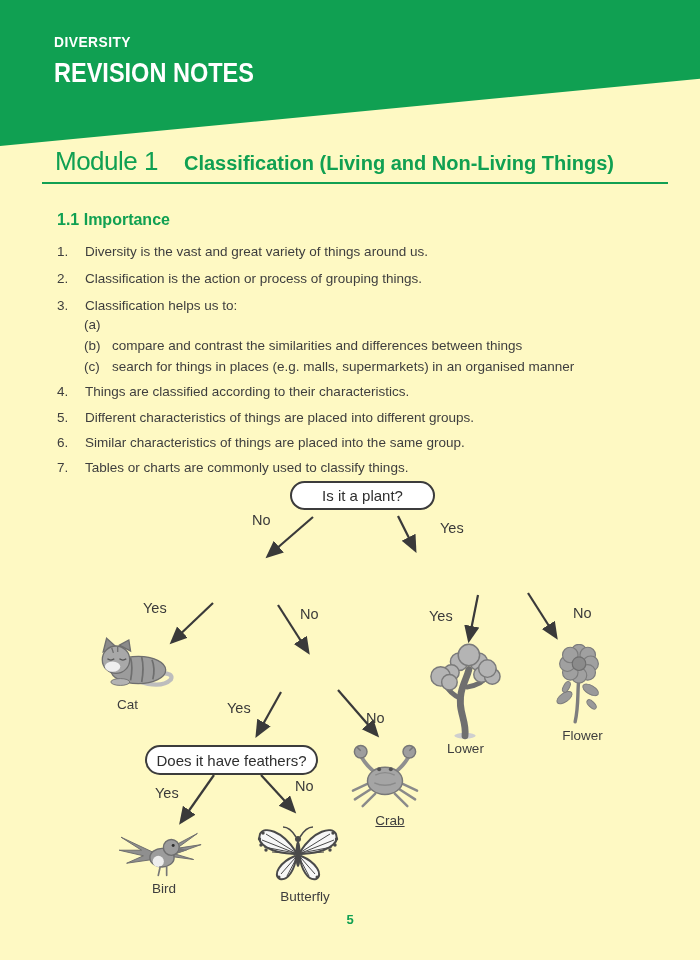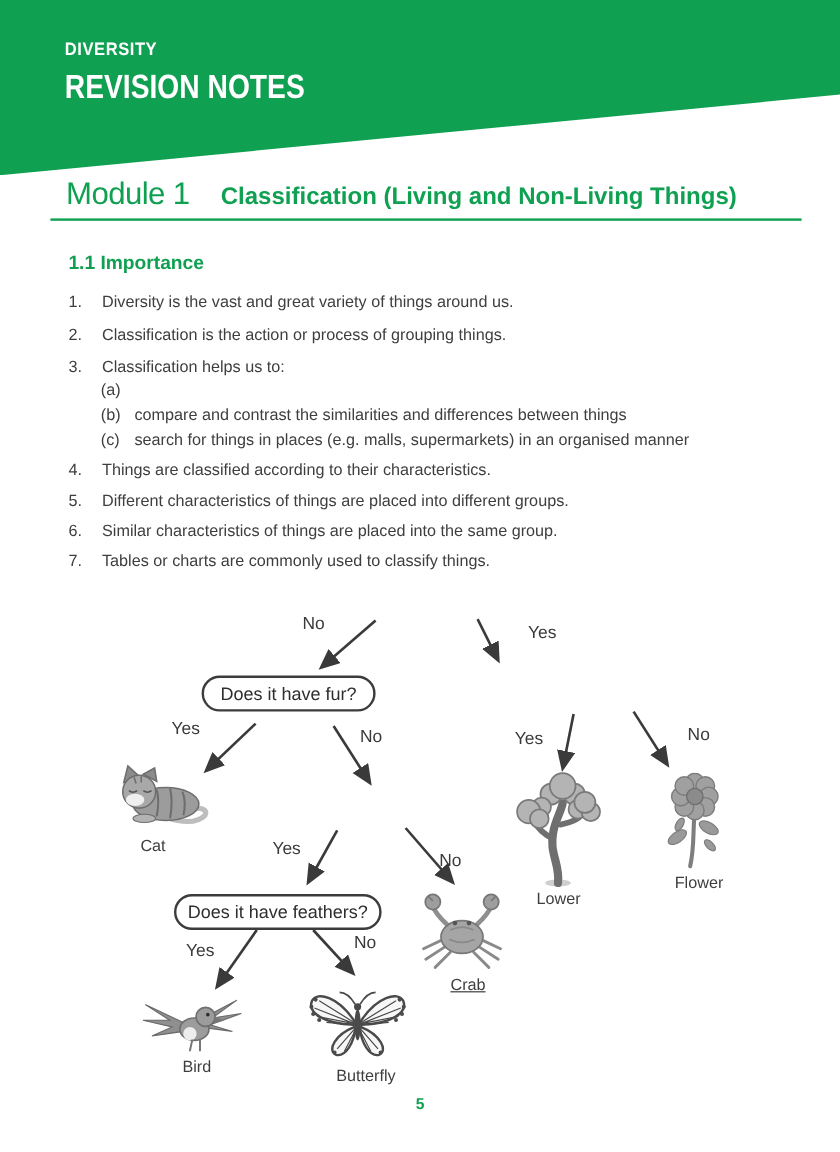--- a/index.html
+++ b/index.html
@@ -1,20 +1,20 @@
 <!DOCTYPE html>
 <html><head>
 <meta charset="utf-8">
 <style>
   * { margin:0; padding:0; box-sizing:border-box; }
   html,body { background:#e8e8e8; }
   body { font-family:"Liberation Sans", sans-serif; }
   .page {
     position:relative; width:700px; height:960px; margin:0 auto;
-    background:#ffffff; overflow:hidden;
+    background:#fef9c3; overflow:hidden;
   }
   
   .banner {
     position:absolute; left:0; top:0; width:700px; height:146px;
     background:#10a052;
     clip-path:polygon(0 0, 100% 0, 100% 54%, 0 100%);
   }
   .eyebrow {
     position:absolute; left:54px; top:33px;
     color:#ffffff; font-size:15px; font-weight:bold; letter-spacing:.5px;
@@ -130,21 +130,21 @@
       <line x1="278" y1="130" x2="308" y2="177"></line>
       <line x1="478" y1="120" x2="469" y2="165"></line>
       <line x1="528" y1="118" x2="556" y2="162"></line>
       <line x1="281" y1="217" x2="257" y2="260"></line>
       <line x1="338" y1="215" x2="377" y2="260"></line>
       <line x1="214" y1="300" x2="181" y2="347"></line>
       <line x1="261" y1="300" x2="294" y2="336"></line>
     </g>
   </svg>
 
-  <div class="node" style="left:168px; top:563px; width:145px; height:30px;">Does it have fur?</div>
+  <div class="node" style="left:290px; top:481px; width:145px; height:29px;">Is it a plant?</div>
   <div class="node" style="left:145px; top:745px; width:173px; height:30px;">Does it have feathers?</div>
 
   <div class="ans" style="left:252px; top:512px;">No</div>
   <div class="ans" style="left:440px; top:520px;">Yes</div>
   <div class="ans" style="left:143px; top:600px;">Yes</div>
   <div class="ans" style="left:300px; top:606px;">No</div>
   <div class="ans" style="left:429px; top:608px;">Yes</div>
   <div class="ans" style="left:573px; top:605px;">No</div>
   <div class="ans" style="left:227px; top:700px;">Yes</div>
   <div class="ans" style="left:366px; top:710px;">No</div>

